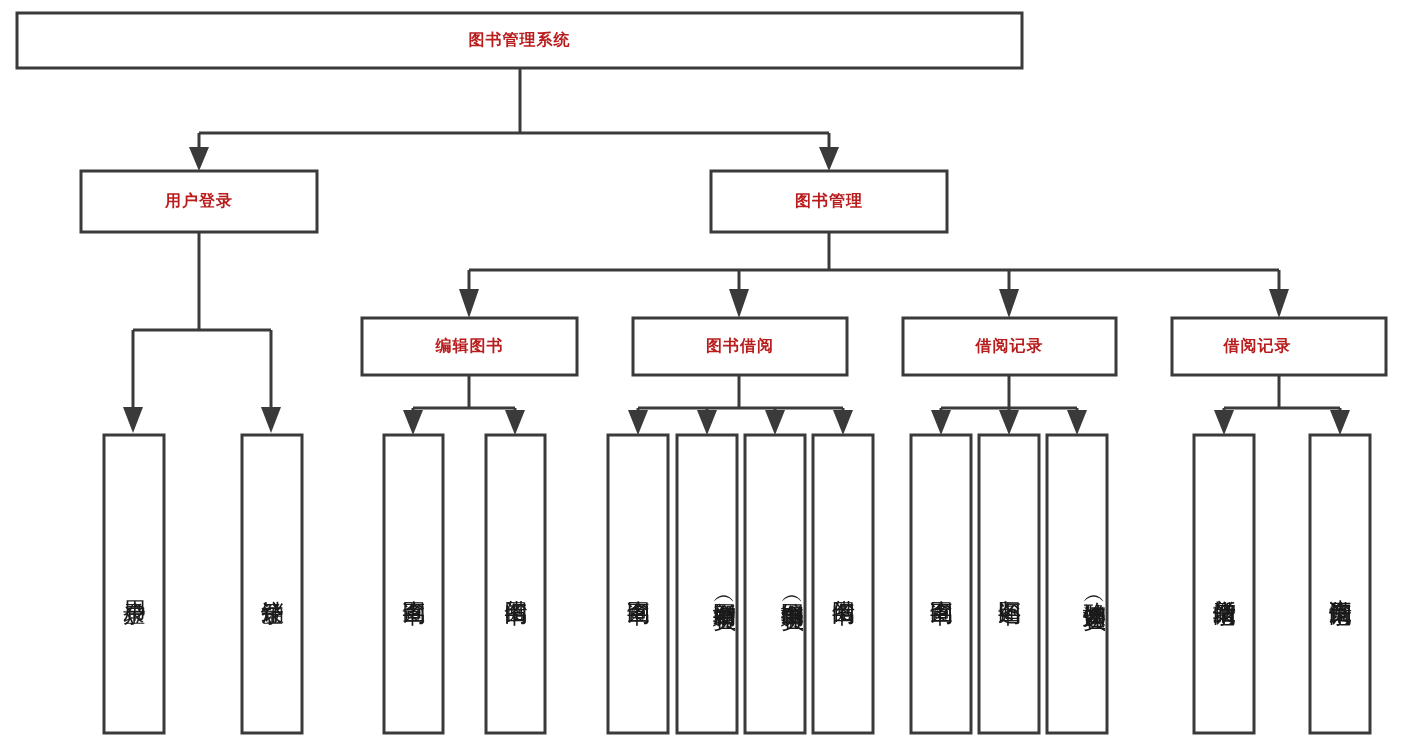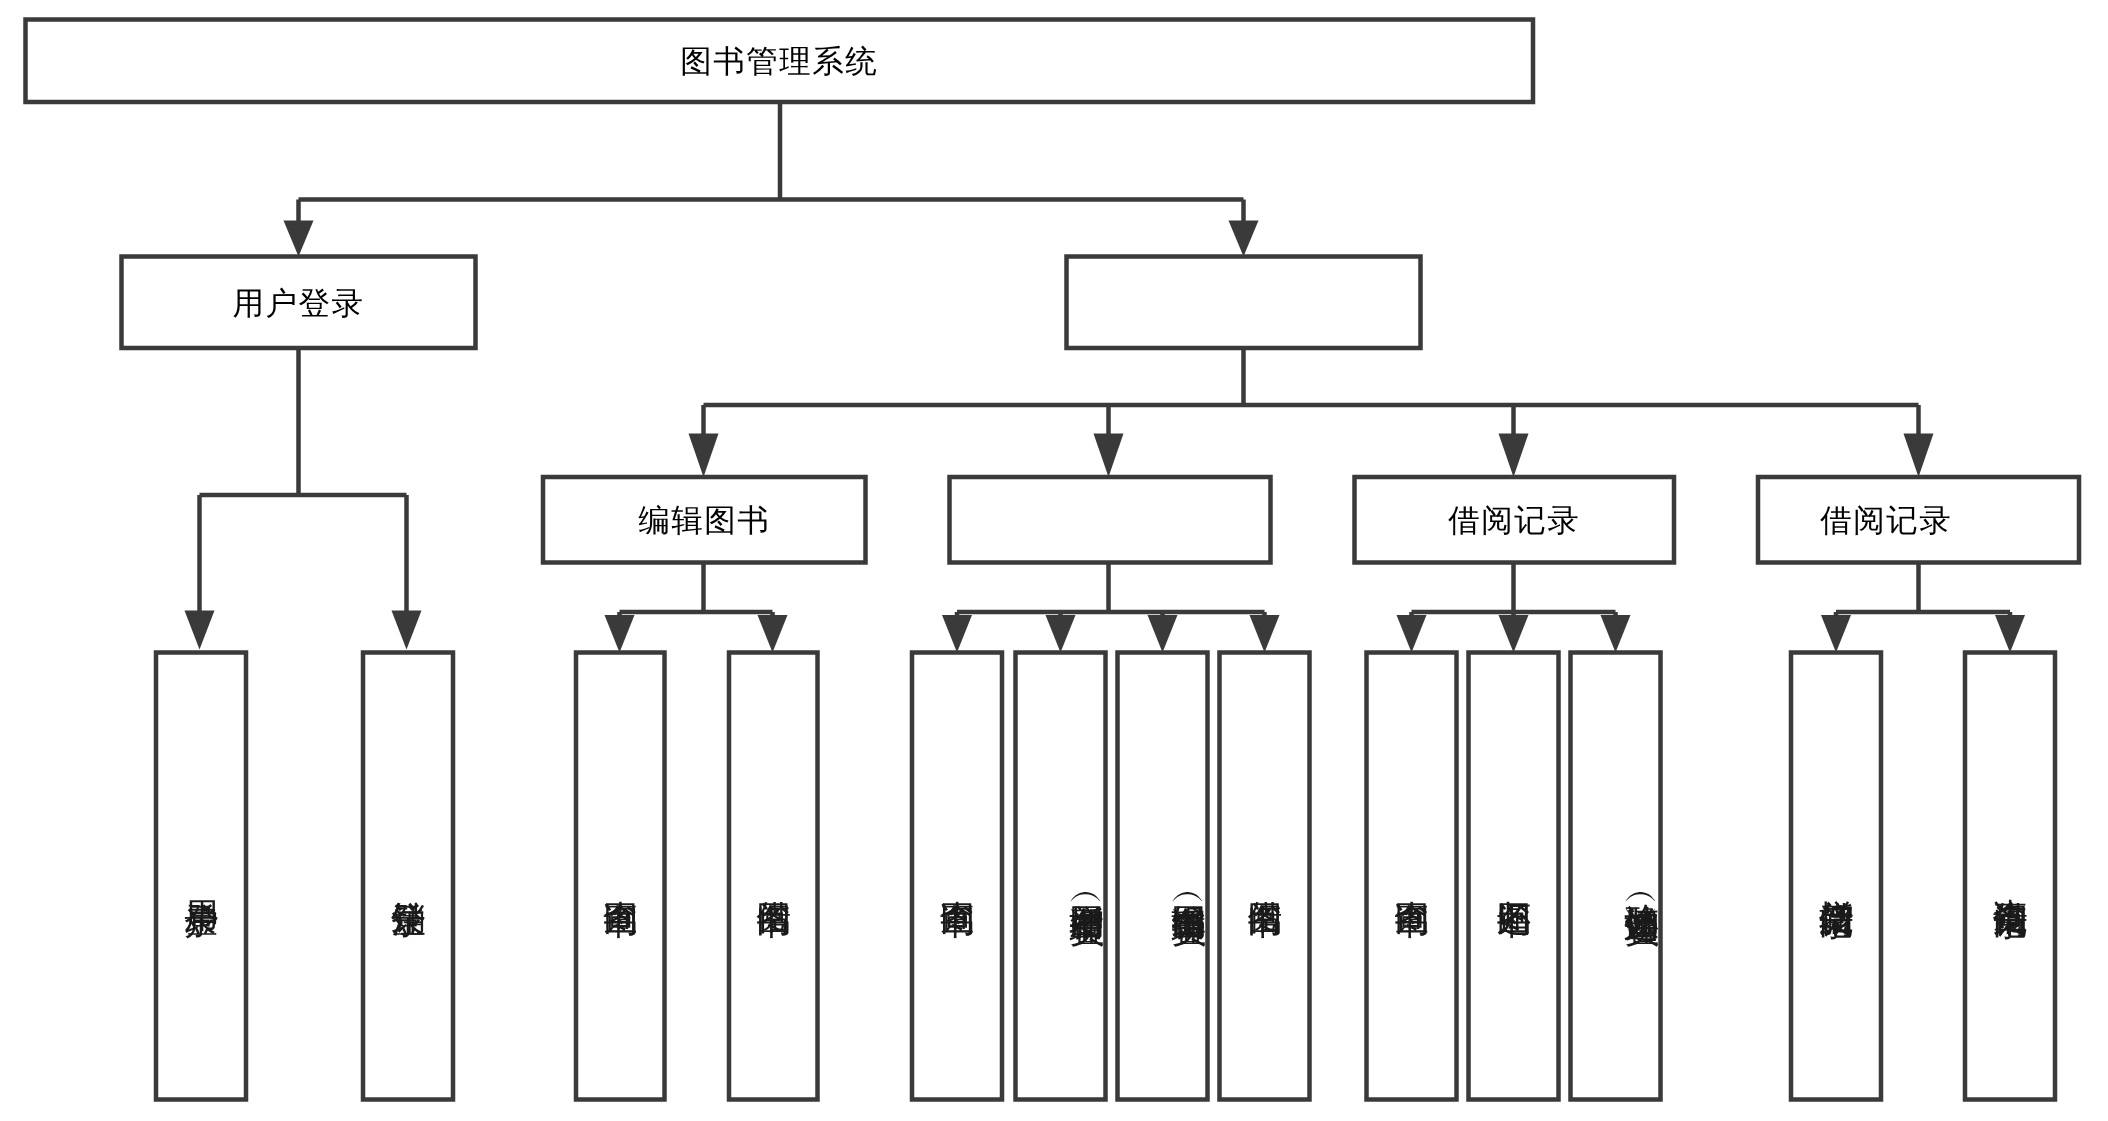--- a/index.html
+++ b/index.html
@@ -53,24 +53,25 @@
     text-align: center;
     white-space: nowrap;
     pointer-events: none;
   }
   .hlabel {
     position: absolute;
     display: flex;
     align-items: center;
     justify-content: center;
     font-family: "Liberation Sans", "DejaVu Sans", sans-serif;
-    font-size: 21px;
-    color: #000000;
+    font-size: 16px;
+    color: #b91c1c;
     letter-spacing: 1px;
     pointer-events: none;
+    font-weight: bold;
   }
   #watermark {
     position: absolute;
     right: 8px;
     bottom: 6px;
     font-family: "Liberation Sans", "DejaVu Sans", sans-serif;
     font-size: 19px;
     color: #c9c9c9;
     letter-spacing: 0.5px;
     user-select: none;
@@ -191,22 +192,24 @@
     <rect class="node-box" x="979" y="435" width="60" height="298"></rect>
     <rect class="node-box" x="1047" y="435" width="60" height="298"></rect>
 
     <rect class="node-box" x="1194" y="435" width="60" height="298"></rect>
     <rect class="node-box" x="1310" y="435" width="60" height="298"></rect>
   </svg>
 
   <div class="hlabel" style="left:17px; top:13px; width:1005px; height:55px;">图书管理系统</div>
 
   <div class="hlabel" style="left:81px; top:171px; width:236px; height:61px;">用户登录</div>
+  <div class="hlabel" style="left:711px; top:171px; width:236px; height:61px;">图书管理</div>
 
   <div class="hlabel" style="left:362px; top:318px; width:215px; height:57px;">编辑图书</div>
+  <div class="hlabel" style="left:633px; top:318px; width:214px; height:57px;">图书借阅</div>
   <div class="hlabel" style="left:903px; top:318px; width:213px; height:57px;">借阅记录</div>
   <div class="hlabel" style="left:1172px; top:318px; width:171px; height:57px;">借阅记录</div>
 
   <div class="vlabel" style="left:104px; top:435px; width:60px; height:298px; display:flex; align-items:center; justify-content:center;">用户登录</div>
   <div class="vlabel" style="left:242px; top:435px; width:60px; height:298px; display:flex; align-items:center; justify-content:center;">注销登录</div>
 
   <div class="vlabel" style="left:384px; top:435px; width:59px; height:298px; display:flex; align-items:center; justify-content:center;">查询图书</div>
   <div class="vlabel" style="left:486px; top:435px; width:59px; height:298px; display:flex; align-items:center; justify-content:center;">借阅图书</div>
 
   <div class="vlabel" style="left:608px; top:435px; width:60px; height:298px; display:flex; align-items:center; justify-content:center;">查询图书</div>

